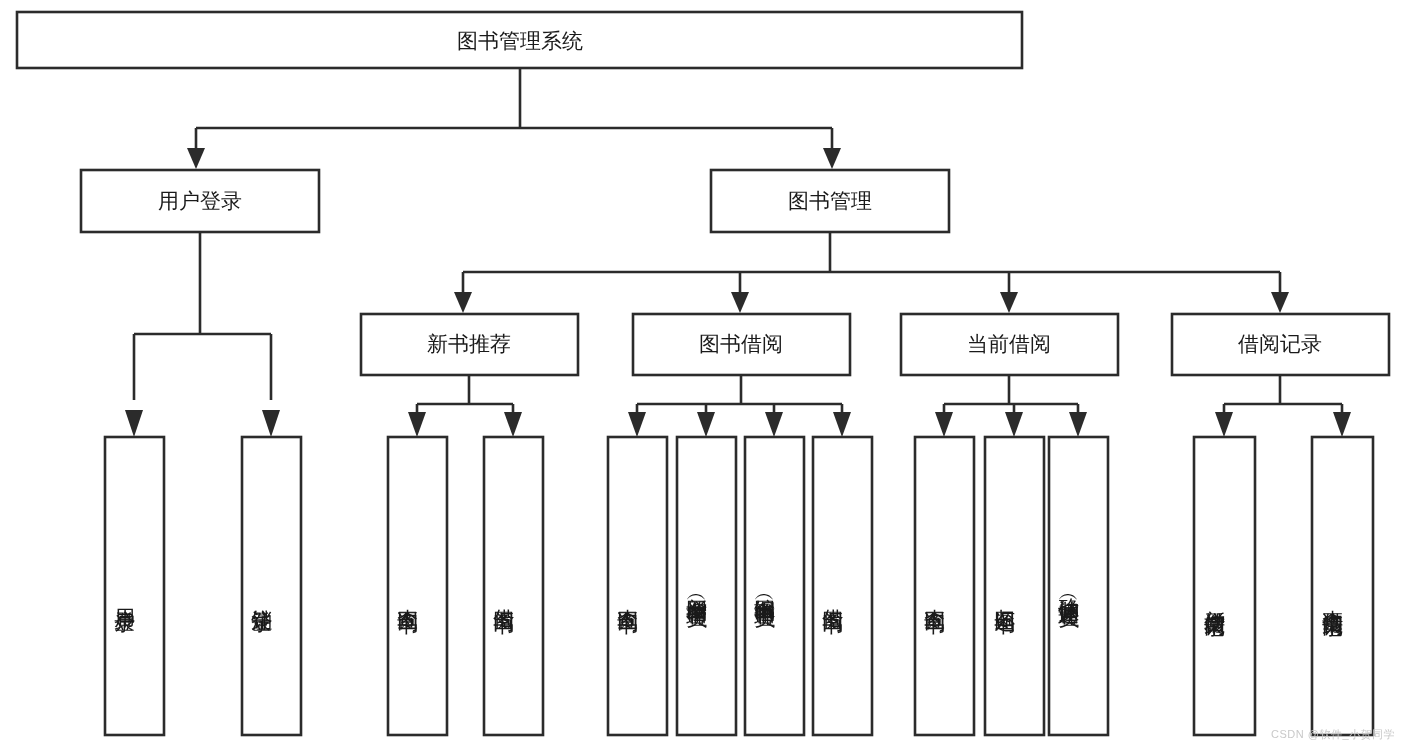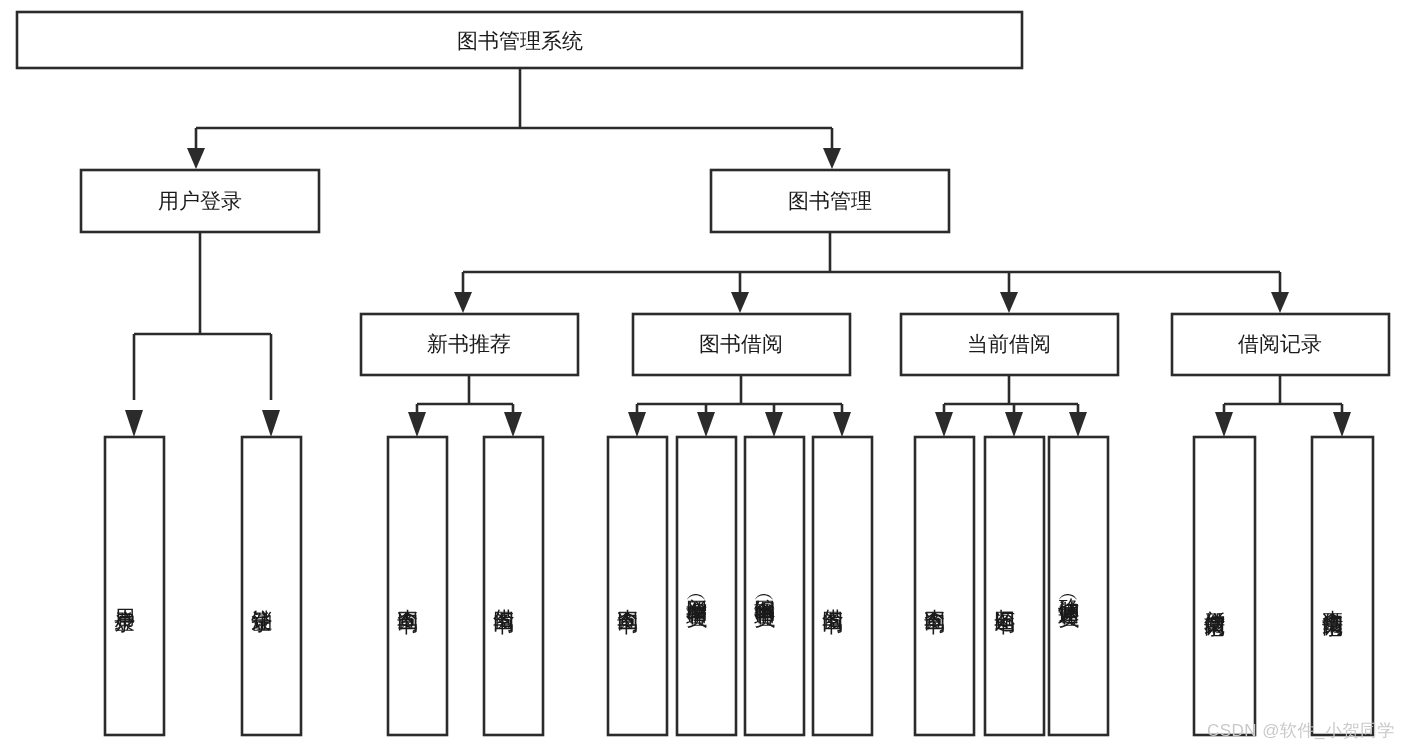--- a/index.html
+++ b/index.html
@@ -60,21 +60,21 @@
     color: #1a1a1a;
     white-space: nowrap;
     pointer-events: none;
     text-align: center;
   }
   .watermark {
     position: absolute;
     right: 10px;
     bottom: 5px;
     font-family: "Liberation Sans", "DejaVu Sans", sans-serif;
-    font-size: 17px;
+    font-size: 11px;
     color: #c9c9c9;
     letter-spacing: 0.5px;
     white-space: nowrap;
   }
 </style>
 </head>
 <body>
 
 <div id="diagram-root">
 

